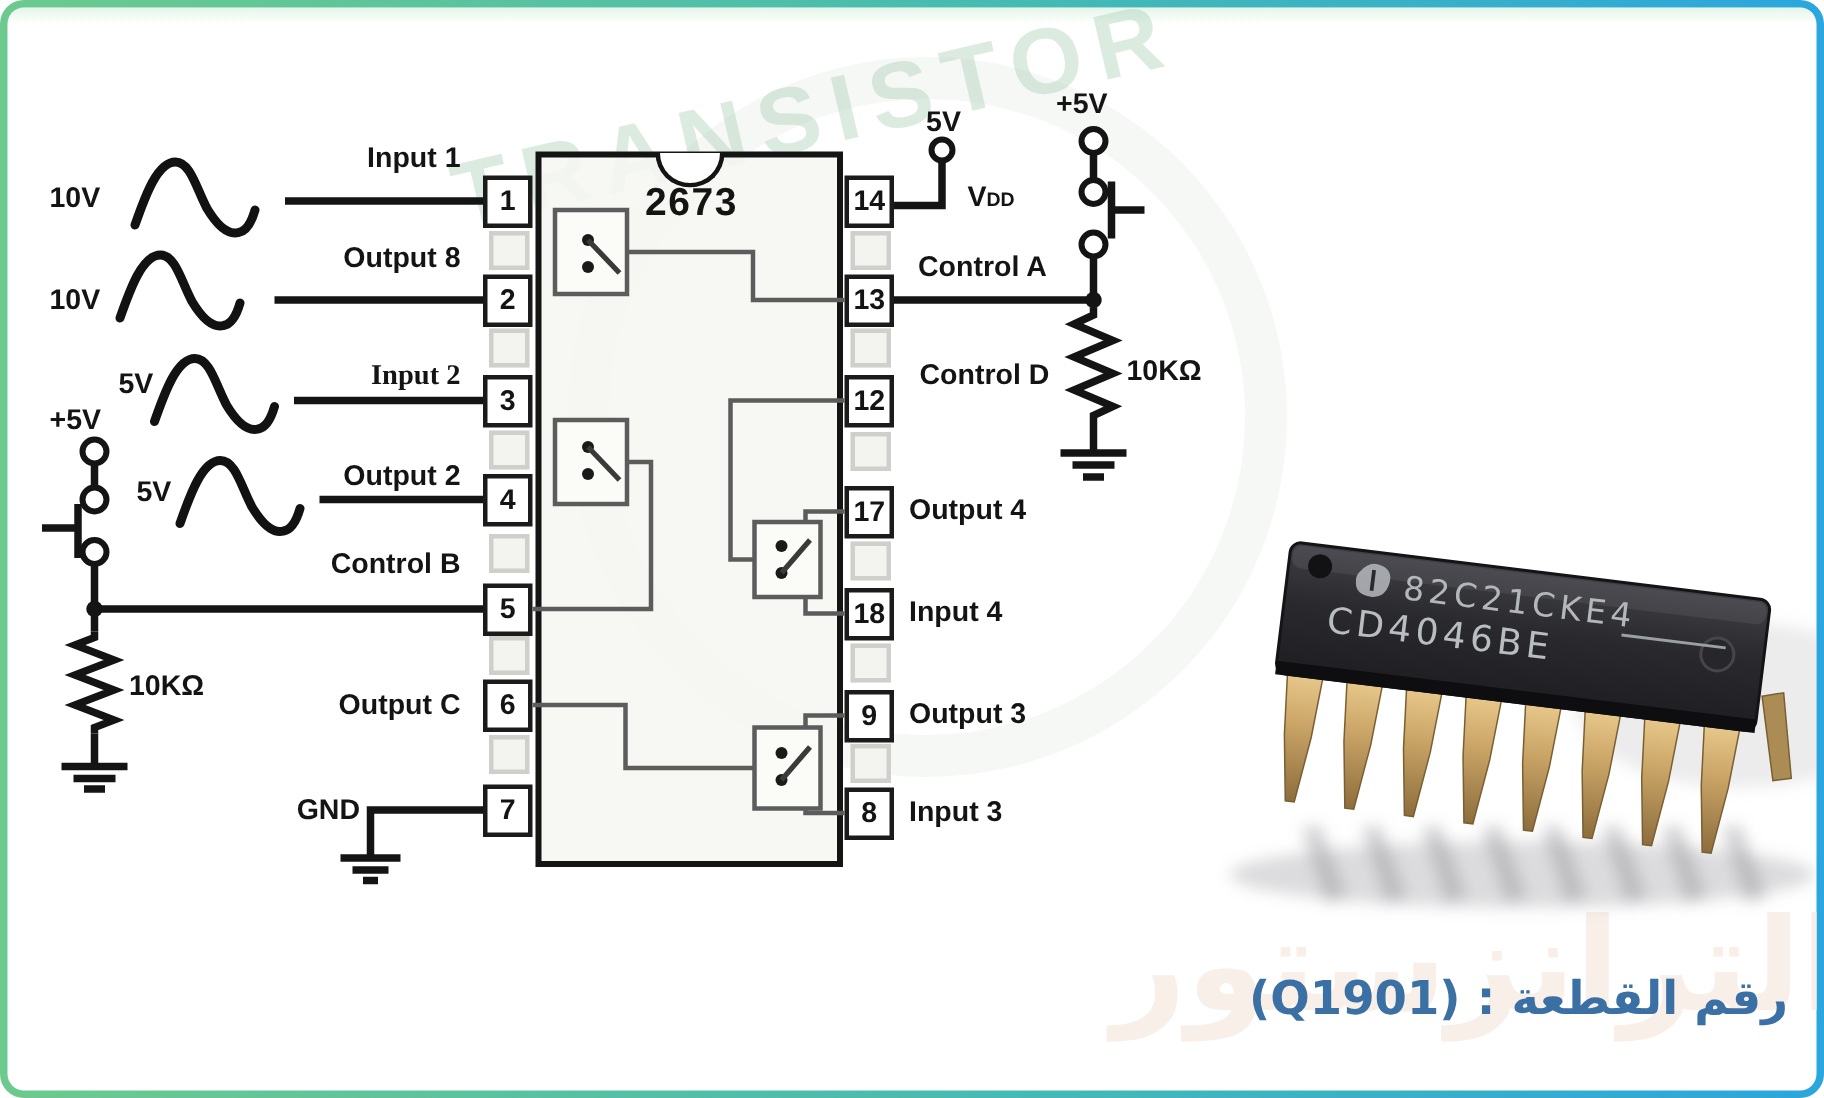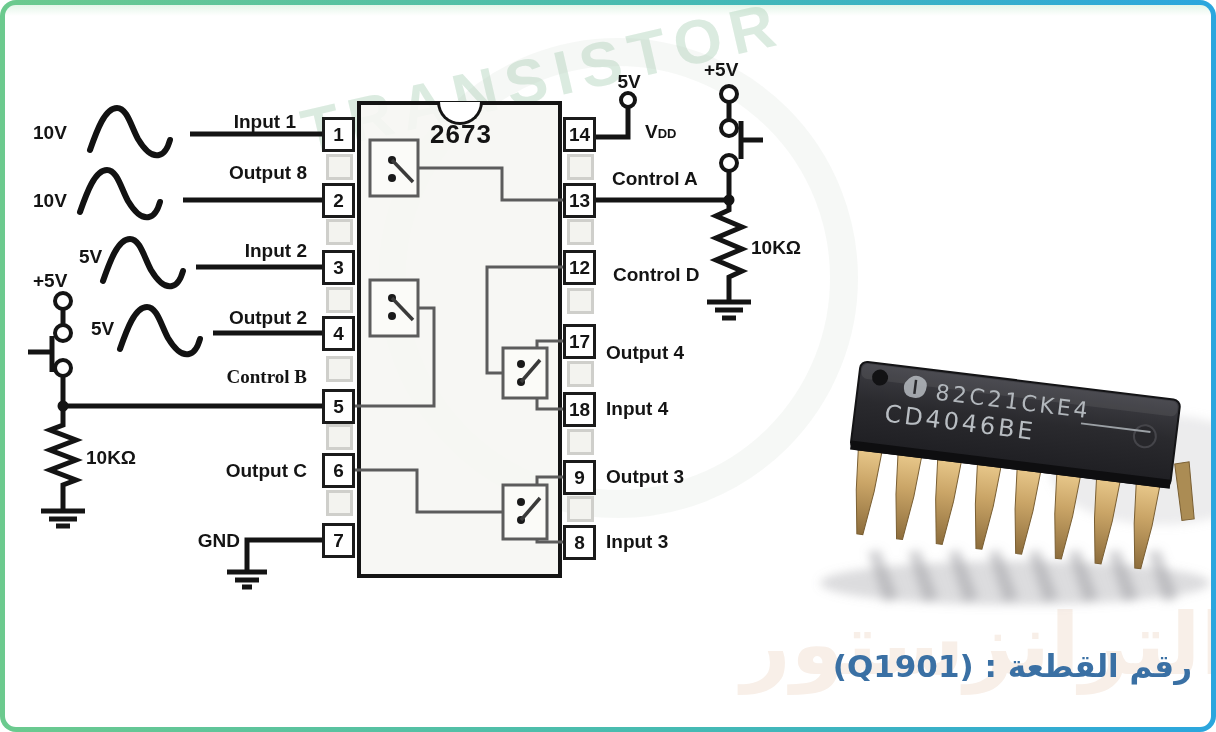--- a/index.html
+++ b/index.html
@@ -239,34 +239,34 @@
    <div class="pin" style="left:563px;top:117px;">14</div>
    <div class="pin" style="left:563px;top:183px;">13</div>
    <div class="pin" style="left:563px;top:250px;">12</div>
    <div class="pin" style="left:563px;top:324px;">17</div>
    <div class="pin" style="left:563px;top:392px;">18</div>
    <div class="pin" style="left:563px;top:460px;">9</div>
    <div class="pin" style="left:563px;top:525px;">8</div>
 
    <div class="ic-title">2673</div>
 
-   <div class="lbl r" style="left:186px;top:95px;margin-top:16px;">Input 1</div>
+   <div class="lbl r" style="left:197px;top:95px;">Input 1</div>
    <div class="lbl r" style="left:197px;top:162px;">Output 8</div>
-   <div class="lbl r" style="left:197px;top:240px;">Input 2</div>
+   <div class="lbl r" style="left:197px;top:240px;font-family:Liberation Serif, serif;">Input 2</div>
    <div class="lbl r" style="left:197px;top:307px;">Output 2</div>
-   <div class="lbl r" style="left:197px;top:366px;font-family:Liberation Serif, serif;">Control B</div>
+   <div class="lbl r" style="left:197px;top:366px;">Control B</div>
    <div class="lbl r" style="left:197px;top:460px;">Output C</div>
    <div class="lbl r" style="left:130px;top:530px;">GND</div>
 
    <div class="lbl" style="left:645px;top:121px;">
      <span>V</span><span class="sub">DD</span>
    </div>
    <div class="lbl" style="left:612px;top:168px;">Control A</div>
-   <div class="lbl" style="left:613px;top:264px;">Control D</div>
-   <div class="lbl" style="left:606px;top:342px;">Output 4</div>
+   <div class="lbl" style="left:613px;top:240px;">Control D</div>
+   <div class="lbl" style="left:606px;top:330px;">Output 4</div>
    <div class="lbl" style="left:606px;top:398px;">Input 4</div>
    <div class="lbl" style="left:606px;top:466px;">Output 3</div>
    <div class="lbl" style="left:606px;top:531px;">Input 3</div>
 
    <div class="lbl" style="left:33px;top:122px;">10V</div>
    <div class="lbl" style="left:33px;top:190px;">10V</div>
    <div class="lbl" style="left:79px;top:246px;">5V</div>
    <div class="lbl" style="left:91px;top:318px;">5V</div>
    <div class="lbl" style="left:33px;top:270px;">+5V</div>
    <div class="lbl" style="left:86px;top:447px;">10KΩ</div>

